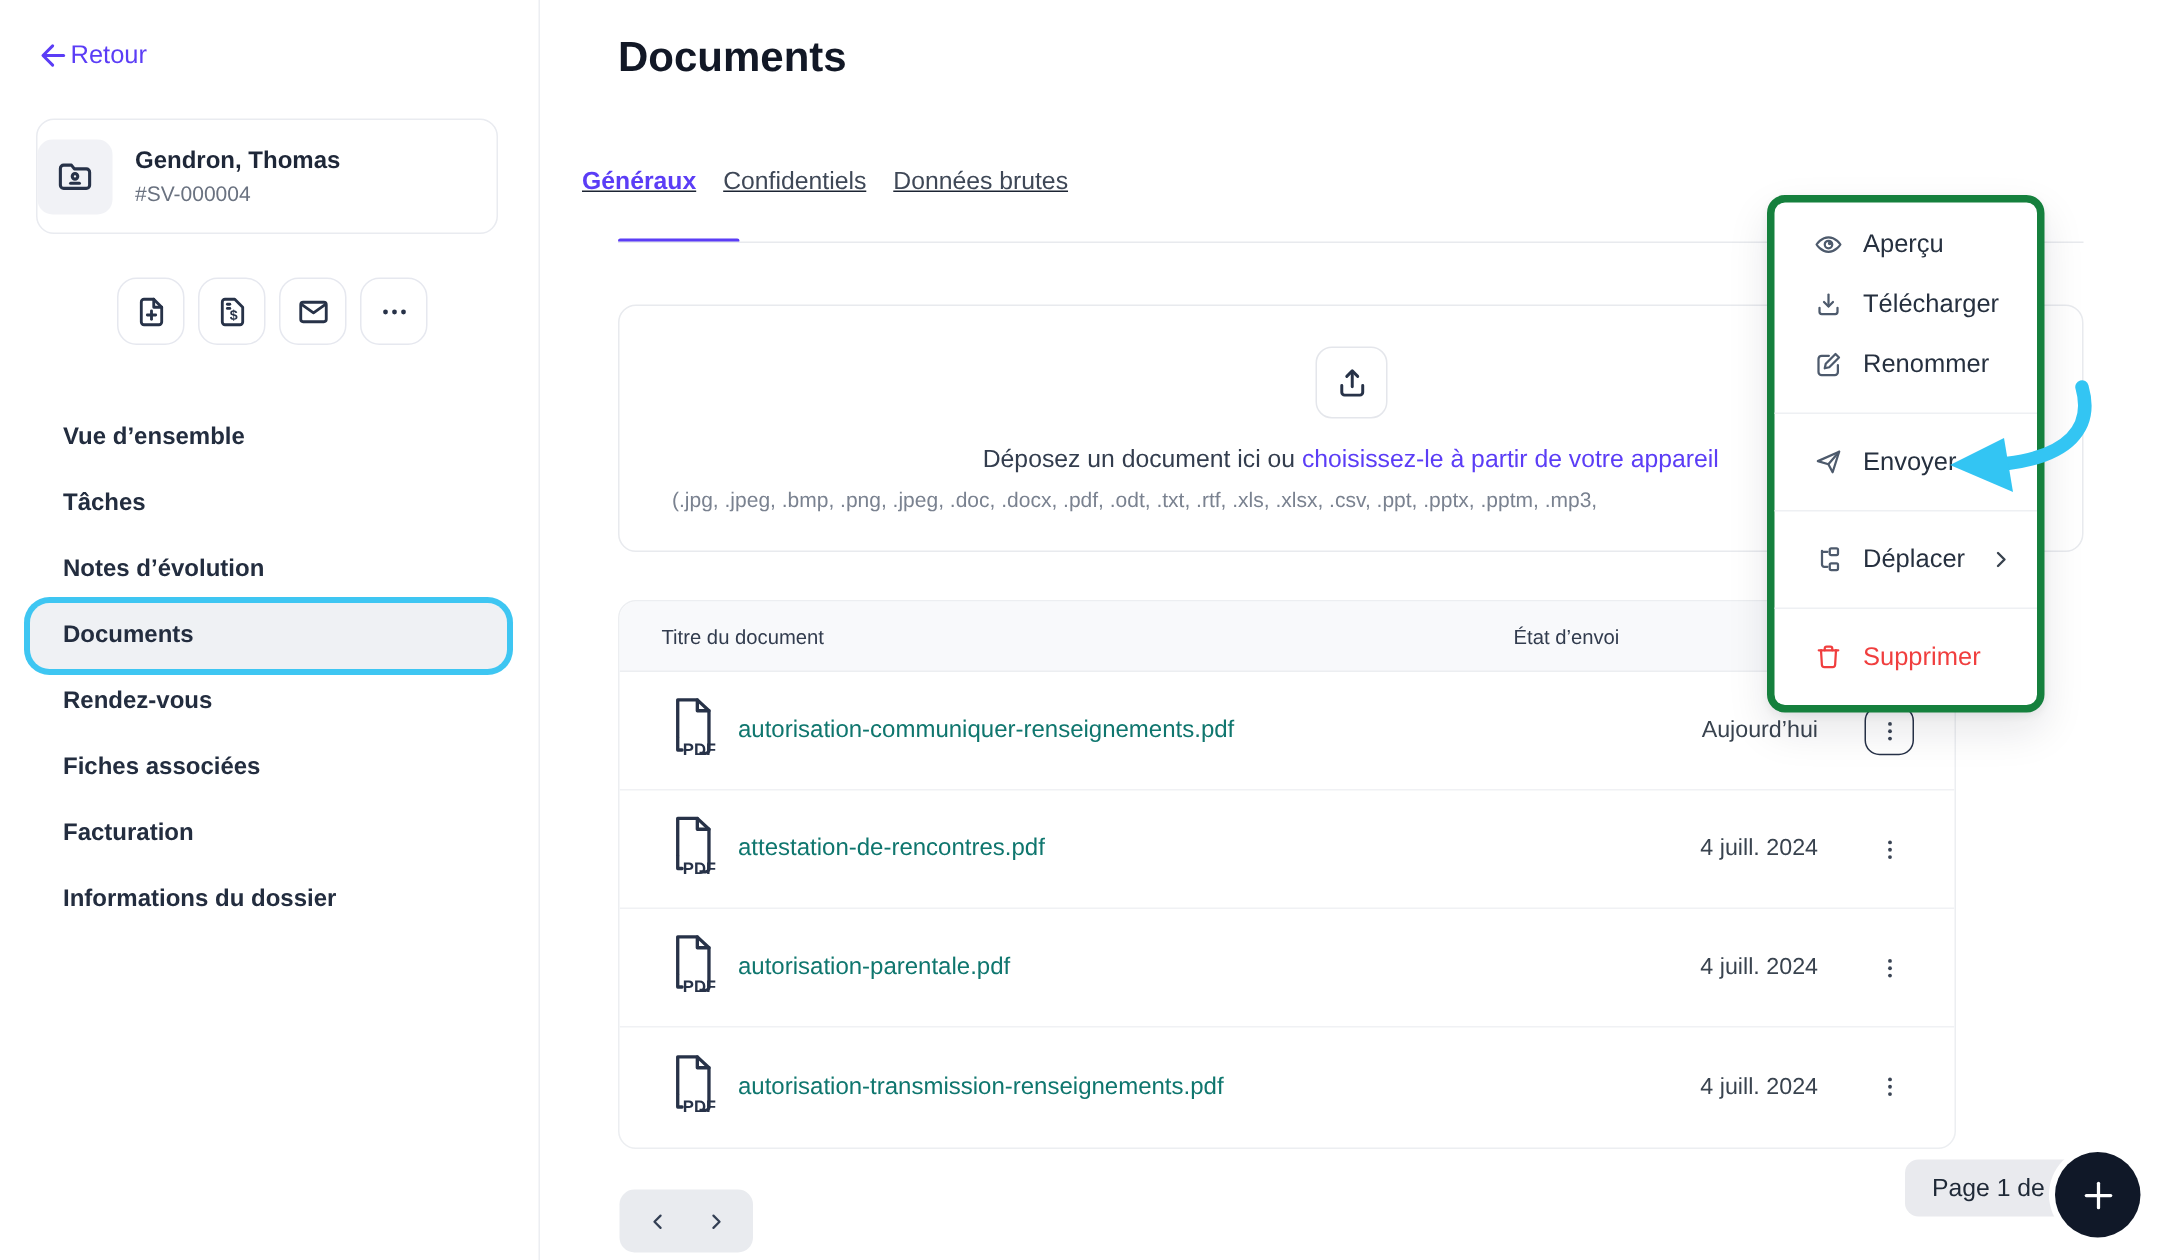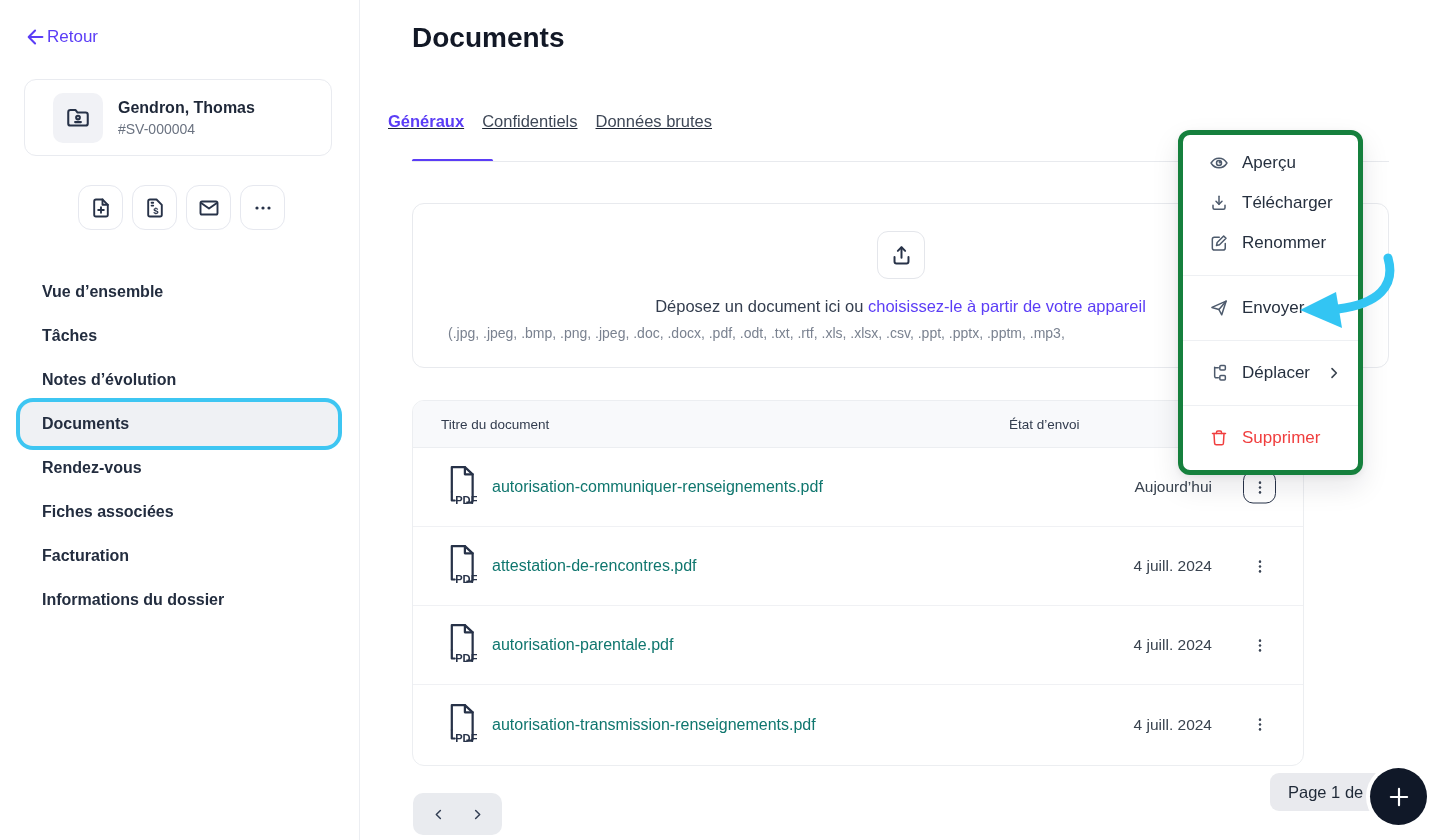--- a/index.html
+++ b/index.html
@@ -6,21 +6,21 @@
   html,body { width:1440px; height:840px; }
   body {
     font-family:"Liberation Sans", sans-serif;
     background:#ffffff; color:#1C2433; overflow:hidden; position:relative;
   }
   .stage { position:absolute; inset:0; width:1440px; height:840px; }
 
   
   .sidebar { position:absolute; left:0; top:0; width:360px; height:840px; background:#fff; border-right:1px solid #ECEEF2; }
   .back-link { position:absolute; left:25px; top:26px; display:flex; align-items:center; color:#5B3DF6; font-size:17px; font-weight:500; cursor:pointer; }
-  .client-card { position:absolute; left:24px; top:79px; width:308px; height:77px; border:1px solid #E9EBF0; border-radius:12px; background:#fff; display:flex; align-items:center; padding-left:28px; gap:15px; }
+  .client-card { position:absolute; left:24px; top:79px; width:308px; height:77px; border:1px solid #E9EBF0; border-radius:12px; background:#fff; display:flex; align-items:center; padding-left:0; gap:15px; }
   .client-icon { width:50px; height:50px; border-radius:10px; background:#F1F2F6; display:flex; align-items:center; justify-content:center; color:#273248; flex-shrink:0; }
   .client-name { font-size:16px; font-weight:700; color:#1E2738; }
   .client-id { font-size:14px; color:#6A7280; margin-top:4px; }
   .quick-actions { position:absolute; left:78px; top:185px; display:flex; gap:9px; }
   .action-btn { width:45px; height:45px; border:1px solid #E6E8EF; border-radius:13px; background:#fff; display:flex; align-items:center; justify-content:center; color:#273248; cursor:pointer; }
   .nav { position:absolute; left:0; top:270px; width:360px; }
   .nav-item { height:44px; display:flex; align-items:center; padding-left:42px; font-size:16px; font-weight:700; color:#232D3F; cursor:pointer; }
   .nav-item.active { width:318px; margin-left:20px; padding-left:22px; background:#EFF1F4; border-radius:13px; box-shadow:0 0 0 4px #3EC6F2; }
 
   

